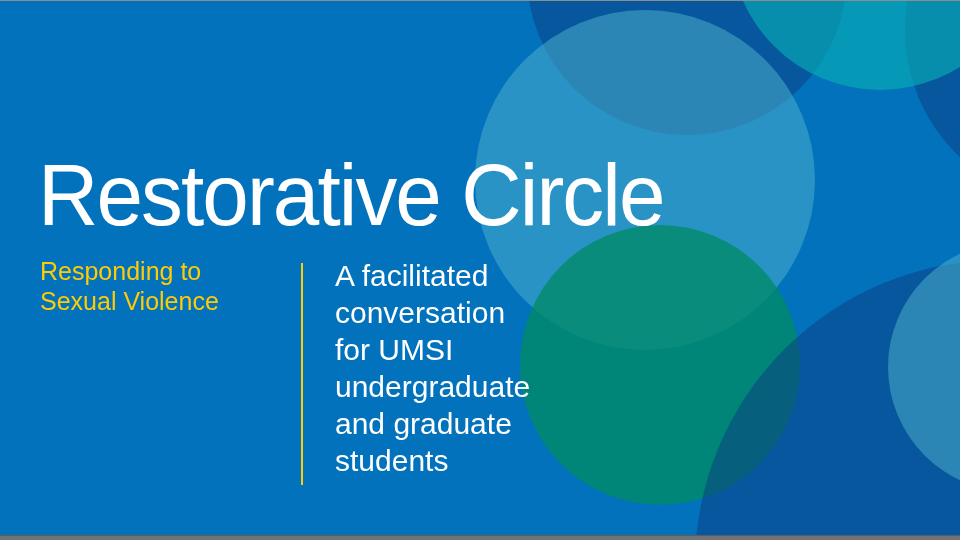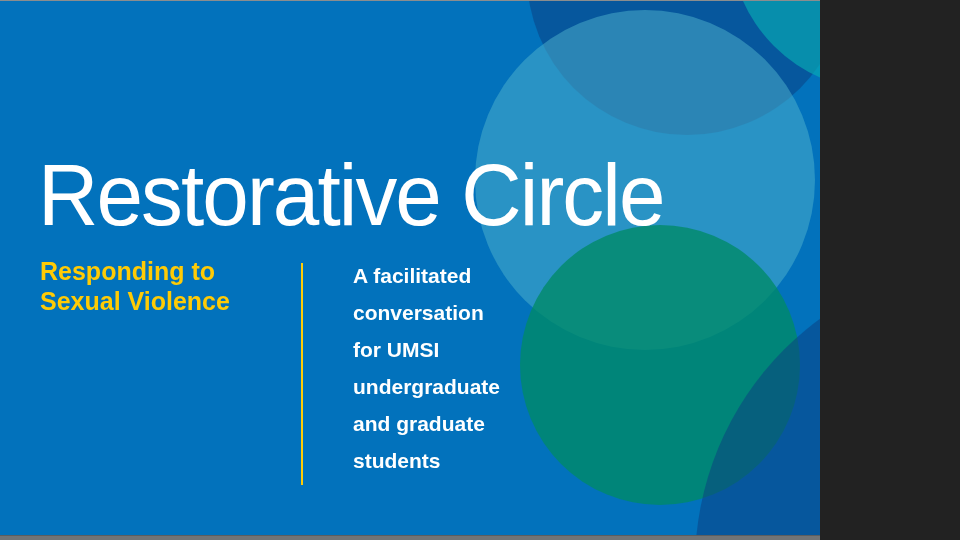--- a/index.html
+++ b/index.html
@@ -1,18 +1,18 @@
 <!DOCTYPE html>
 <html style="--background-blue: #0272BC; --maize-yellow: #FFCB05; --white: #FFFFFF; --dark-blue-circle: #07589D; --teal-circle: #0698B7; --light-teal-circle: #2993C4; --green-circle: #00857A;"><head>
 <meta charset="utf-8">
 <style>
   html,body{margin:0;padding:0;background:#222;}
   .slide{
     position:relative;
-    width:820px;height:540px;
+    width:960px;height:540px;
     overflow:hidden;
     background:var(--background-blue,#0272BC);
     font-family:"Liberation Sans","DejaVu Sans",sans-serif;
   }
   
   .circle{position:absolute;border-radius:50%;}
   .c-a{left:527px;top:-185px;width:320px;height:320px;background:rgba(11,64,128,0.52);}
   .c-c{left:905px;top:-145px;width:350px;height:350px;background:rgba(11,64,128,0.52);}
   .c-d{left:475px;top:10px;width:340px;height:340px;background:rgba(80,180,205,0.5);}
   .c-b{left:730px;top:-210px;width:300px;height:300px;background:rgba(8,172,180,0.65);}
@@ -24,30 +24,30 @@
   .bottom-bar{position:absolute;left:0;bottom:0;width:960px;height:5px;background:#717476;border-top:1px solid #5b5e60;box-sizing:border-box;z-index:5;}
   
   .title{
     position:absolute;left:38px;top:151px;
     font-size:88px;line-height:88px;font-weight:300;
     color:var(--white,#fff);letter-spacing:-2px;white-space:nowrap;
     transform:scaleX(0.95);transform-origin:left top;z-index:3;
   }
   .subtitle{
     position:absolute;left:40px;top:256px;
-    font-size:25px;line-height:30px;font-weight:bold;
+    font-size:25px;line-height:30px;font-weight:normal;
     color:var(--maize-yellow,#FFCB05);white-space:pre-line;z-index:3;
   }
   .v-divider{
     position:absolute;left:301px;top:263px;width:2px;height:222px;
     background:var(--maize-yellow,#FFCB05);z-index:3;
   }
   .description{
-    position:absolute;left:353px;top:257px;
-    font-size:21px;line-height:37px;font-weight:bold;
+    position:absolute;left:335px;top:257px;
+    font-size:30px;line-height:37px;font-weight:normal;
     color:var(--white,#fff);white-space:pre-line;z-index:3;
   }
   
   .lockup{
     position:absolute;left:44px;top:426px;height:58px;
     display:flex;align-items:flex-end;z-index:3;
   }
   .block-m{width:75px;height:52px;margin-bottom:4px;}
   .lockup-bar{width:3px;height:53px;background:#d3d9df;margin:0 11px 3px 10px;}
   .umsi-wordmark{width:86px;height:57px;margin-bottom:1px;}

